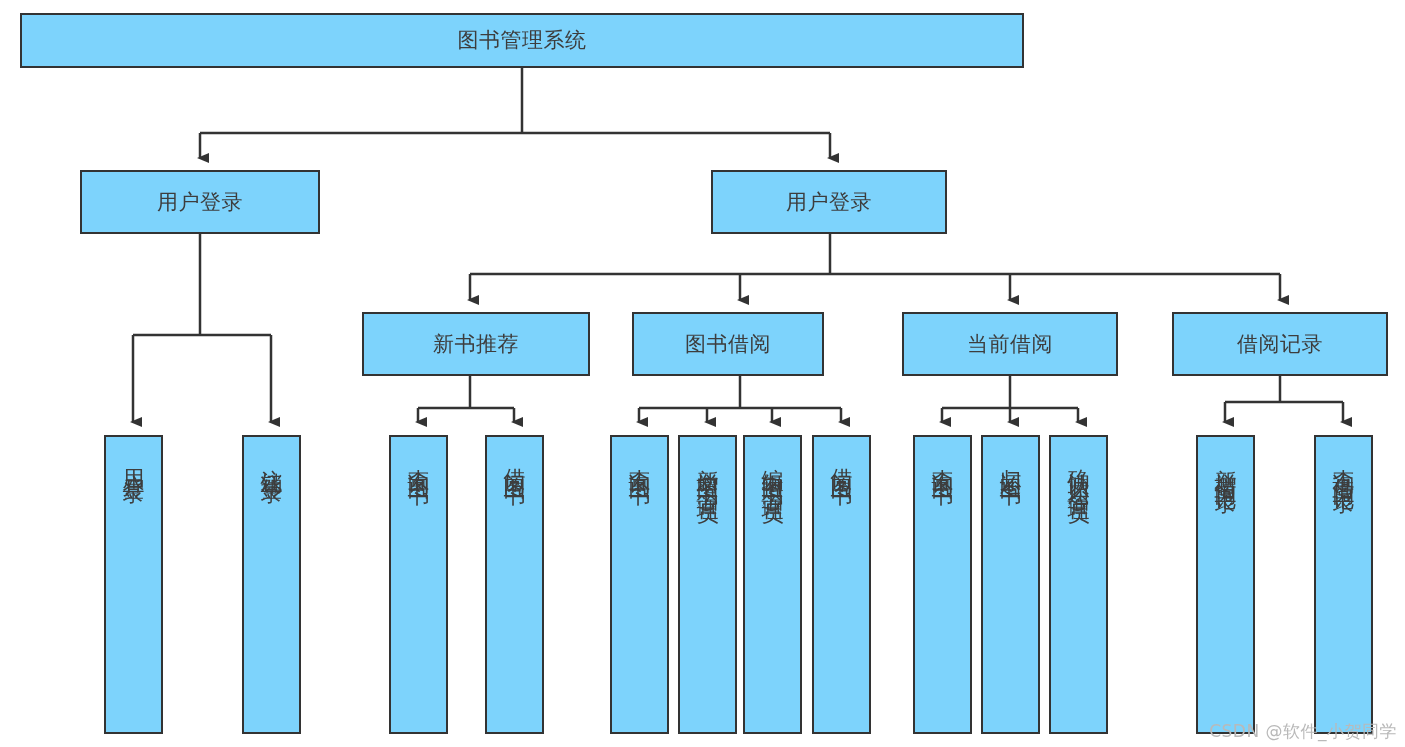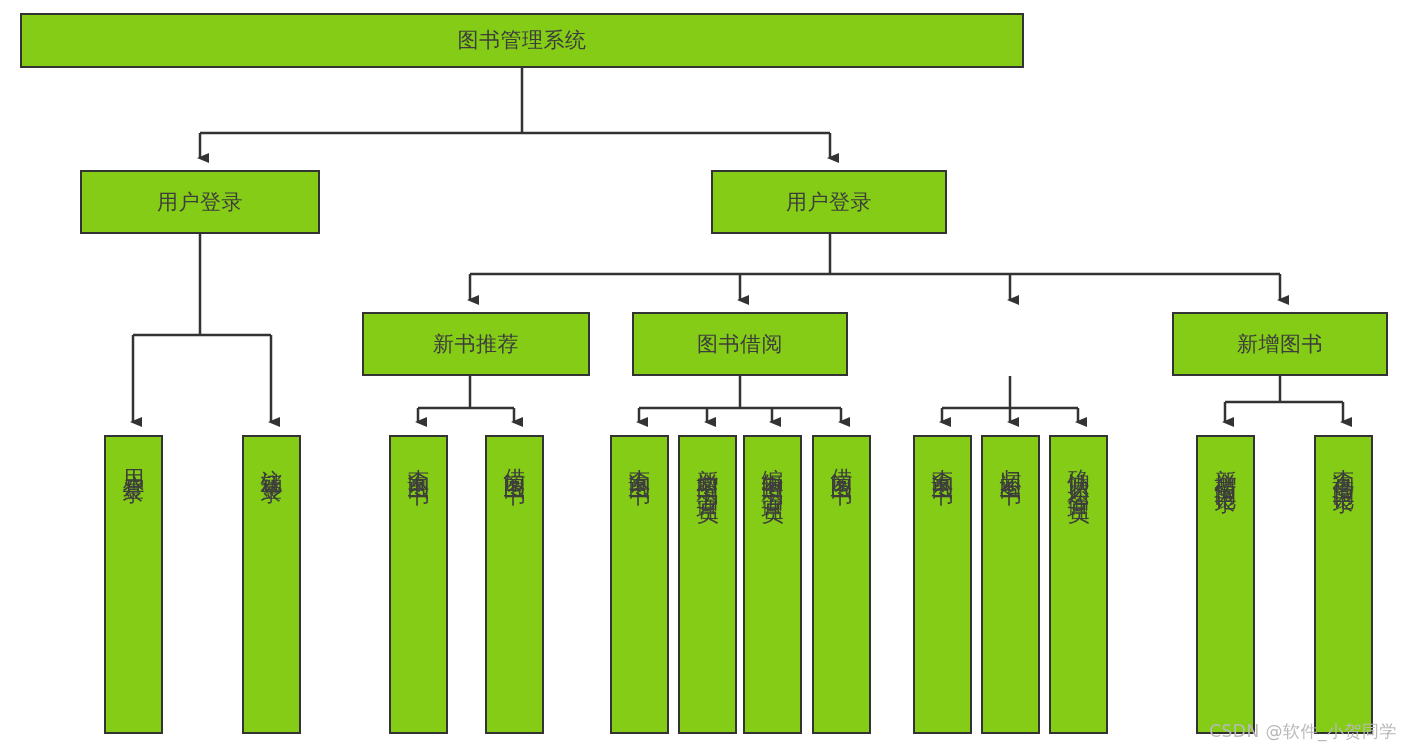--- a/index.html
+++ b/index.html
@@ -15,21 +15,21 @@
   svg#wires{
     position:absolute;
     left:0;top:0;
     width:1405px;height:747px;
     pointer-events:none;
   }
   .node{
     position:absolute;
     box-sizing:border-box;
     border:2.5px solid #333333;
-    background:#84cc16;
+    background:#7dd3fc;
     display:flex;
     align-items:center;
     justify-content:center;
     color:#3f3f3f;
     text-align:center;
   }
   .node .label{
     font-size:21px;
     line-height:1.18;
     letter-spacing:0.5px;
@@ -124,25 +124,28 @@
   <div class="node" style="left:80px;top:170px;width:240px;height:64px;">
     <span class="label">用户登录</span>
   </div>
   <div class="node" style="left:711px;top:170px;width:236px;height:64px;">
     <span class="label">用户登录</span>
   </div>
 
   <div class="node" style="left:362px;top:312px;width:228px;height:64px;">
     <span class="label">新书推荐</span>
   </div>
-  <div class="node" style="left:632px;top:312px;width:216px;height:64px;">
+  <div class="node" style="left:632px;top:312px;width:192px;height:64px;">
     <span class="label">图书借阅</span>
   </div>
+  <div class="node" style="left:902px;top:312px;width:216px;height:64px;">
+    <span class="label">当前借阅</span>
+  </div>
   <div class="node" style="left:1172px;top:312px;width:216px;height:64px;">
-    <span class="label">新增图书</span>
+    <span class="label">借阅记录</span>
   </div>
 
   <div class="node leaf" style="left:104px;top:435px;width:59px;height:299px;">
     <span class="label">用户登录</span>
   </div>
   <div class="node leaf" style="left:242px;top:435px;width:59px;height:299px;">
     <span class="label">注销登录</span>
   </div>
 
   <div class="node leaf" style="left:389px;top:435px;width:59px;height:299px;">

